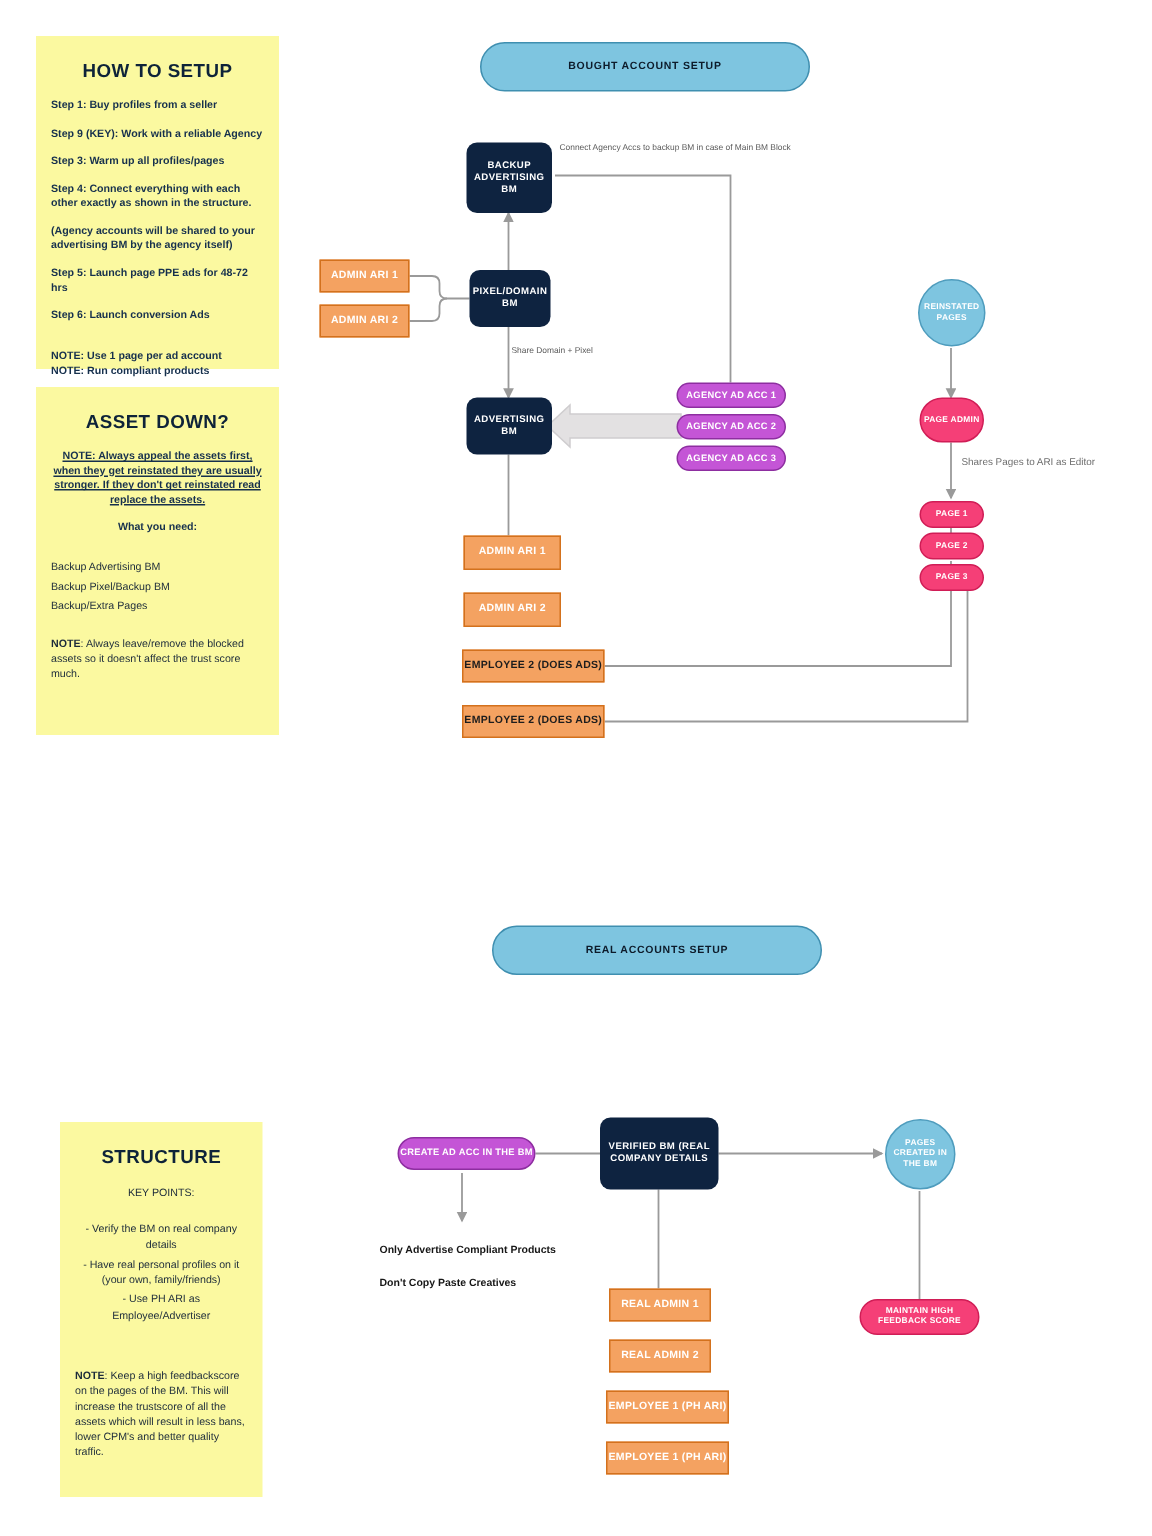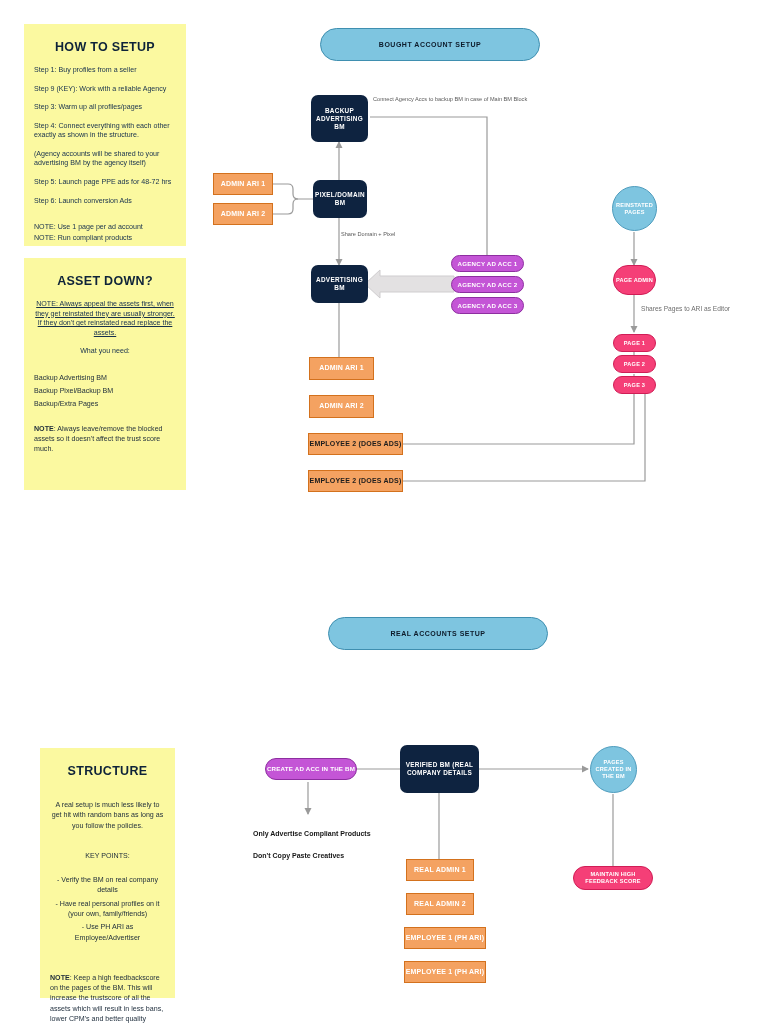--- a/index.html
+++ b/index.html
@@ -36,21 +36,21 @@
   .note .note-title {
     text-align: center;
     font-weight: bold;
     font-size: 12.5px;
     letter-spacing: .3px;
     color: #0e2339;
     margin: 6px 0 12px 0;
   }
   .note .line {
     font-size: 7.1px;
-    font-weight: normal;
+    font-weight: bold;
     line-height: 1.35;
     margin: 0 0 9px 0;
     color: #16304d;
   }
   .note .gap { height: 8px; }
   .note .ctr { text-align: center; }
   .note .underline { text-decoration: underline; }
   .note .plain {
     font-weight: normal;
     font-size: 7.1px;
@@ -225,21 +225,20 @@
     <div class="line ctr underline" style="">NOTE: Always appeal the assets first, when they get reinstated they are usually stronger. If they don't get reinstated read replace the assets.</div>
     <div class="line ctr" style="margin-bottom:16px">What you need:</div>
     <div class="plain">Backup Advertising BM</div>
     <div class="plain">Backup Pixel/Backup BM</div>
     <div class="plain" style="margin-bottom:14px">Backup/Extra Pages</div>
     <div class="plain"><b>NOTE</b><span>: Always leave/remove the blocked assets so it doesn't affect the trust score much.</span></div>
   </div>
 
   <div class="note" style="left:40px; top:748px; width:135px; height:250px;">
     <div class="note-title">STRUCTURE</div>
-    <div class="plain ctr" style="margin-top:22px; margin-bottom:20px">A real setup is much less likely to get hit with random bans as long as you follow the policies.</div>
     <div class="plain ctr" style="margin-bottom:14px">KEY POINTS:</div>
     <div class="plain ctr">- Verify the BM on real company details</div>
     <div class="plain ctr">- Have real personal profiles on it (your own, family/friends)</div>
     <div class="plain ctr" style="margin-bottom:30px">- Use PH ARI as Employee/Advertiser</div>
     <div class="plain"><b>NOTE</b><span>: Keep a high feedbackscore on the pages of the BM. This will increase the trustscore of all the assets which will result in less bans, lower CPM's and better quality traffic.</span></div>
   </div>
 
   <div class="section-pill" style="left:320px; top:28px; width:220px; height:33px;">
     <span>BOUGHT ACCOUNT SETUP</span>
   </div>

